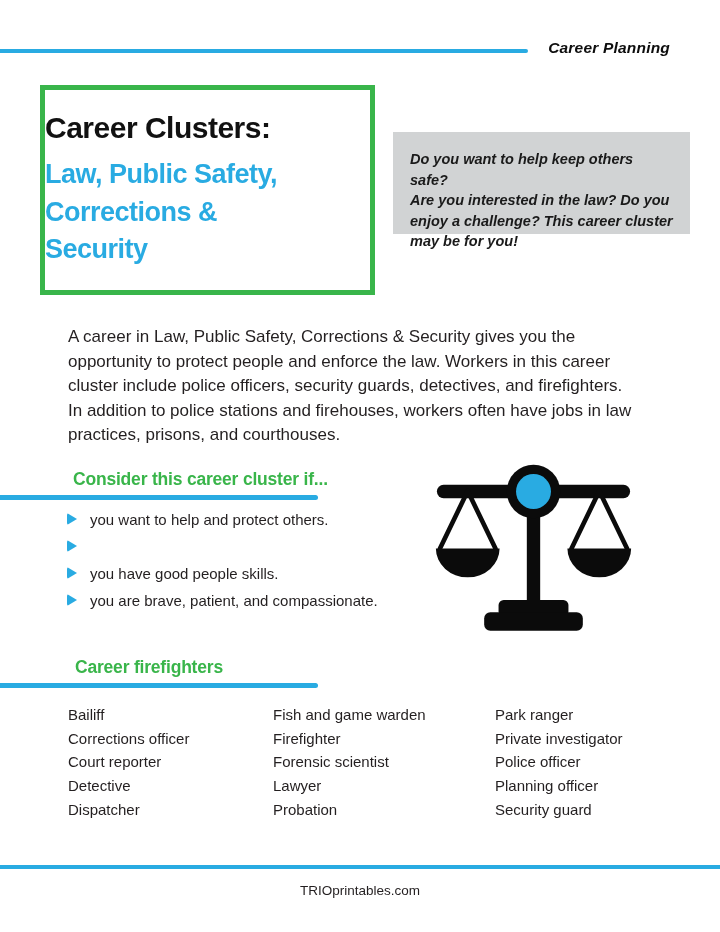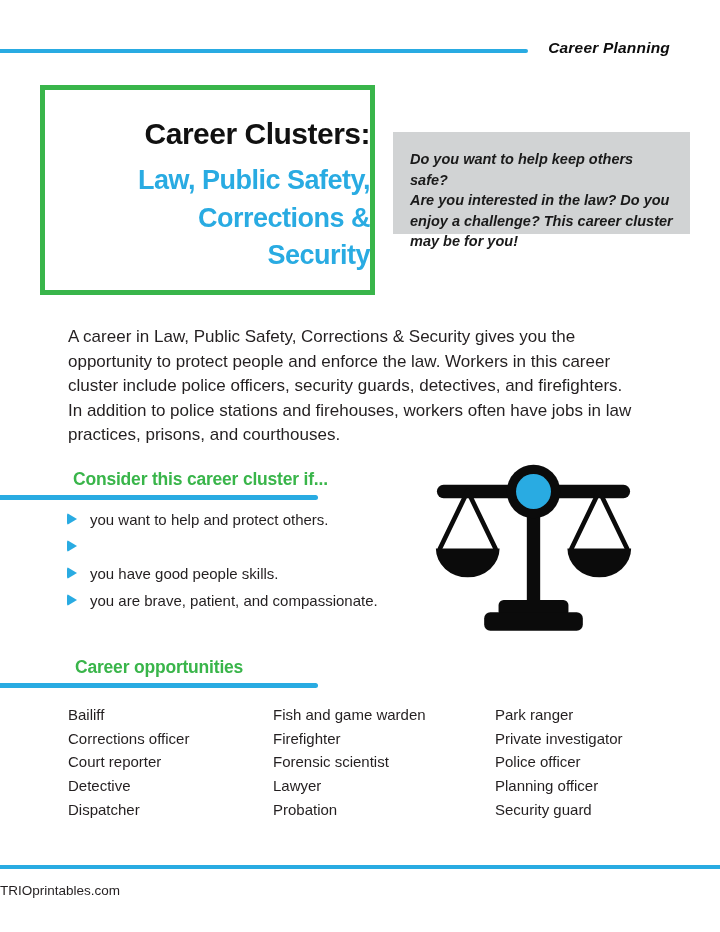--- a/index.html
+++ b/index.html
@@ -33,22 +33,22 @@
     letter-spacing: 0.2px;
   }
 
   
   .title-box {
     position: absolute;
     left: 40px; top: 73px;
     width: 335px; height: 210px;
     border: 5px solid var(--accent_green, #39b54a);
     background: #ffffff;
-    text-align: right;
-    padding-top: 27px;
+    text-align: left;
+    padding-top: 21px;
   }
   .title-prefix {
     font-size: 30px;
     font-weight: bold;
     color: #111111;
     letter-spacing: -0.5px;
     line-height: 34px;
     margin-bottom: 11px;
   }
   .title-cluster {
@@ -168,21 +168,21 @@
   .footer-rule {
     position: absolute;
     left: 0; top: 853px;
     width: 720px; height: 4px;
     background: var(--accent_blue, #29abe2);
   }
   .footer-site {
     position: absolute;
     left: 0; top: 871px;
     width: 720px;
-    text-align: left;
+    text-align: center;
     font-size: 13.5px;
     color: #231f20;
   }
   .bottom-bar {
     position: absolute;
     left: 0; top: 925px;
     width: 720px; height: 7px;
     background: var(--accent_blue, #29abe2);
   }
 </style>
@@ -255,21 +255,21 @@
       <rect class="ink" x="93.5" y="36" width="13" height="124"></rect>
 
       <rect class="ink" x="66" y="142" width="68" height="16" rx="5"></rect>
       <rect class="ink" x="52" y="154" width="96" height="18" rx="6"></rect>
 
       <circle class="ink" cx="100" cy="36.5" r="26"></circle>
       <circle class="scales-inner" cx="100" cy="36.5" r="17"></circle>
     </svg>
   </div>
 
-  <h3 class="section-heading h-opp">Career opportunities</h3>
+  <h3 class="section-heading h-opp">Career firefighters</h3>
   <div class="section-rule rule-opp"></div>
 
   <div class="careers">
     <ul class="career-col">
 
     <li class="career-item">Bailiff</li>
         <li class="career-item">Corrections officer</li>
         <li class="career-item">Court reporter</li>
         <li class="career-item">Detective</li>
         <li class="career-item">Dispatcher</li>

